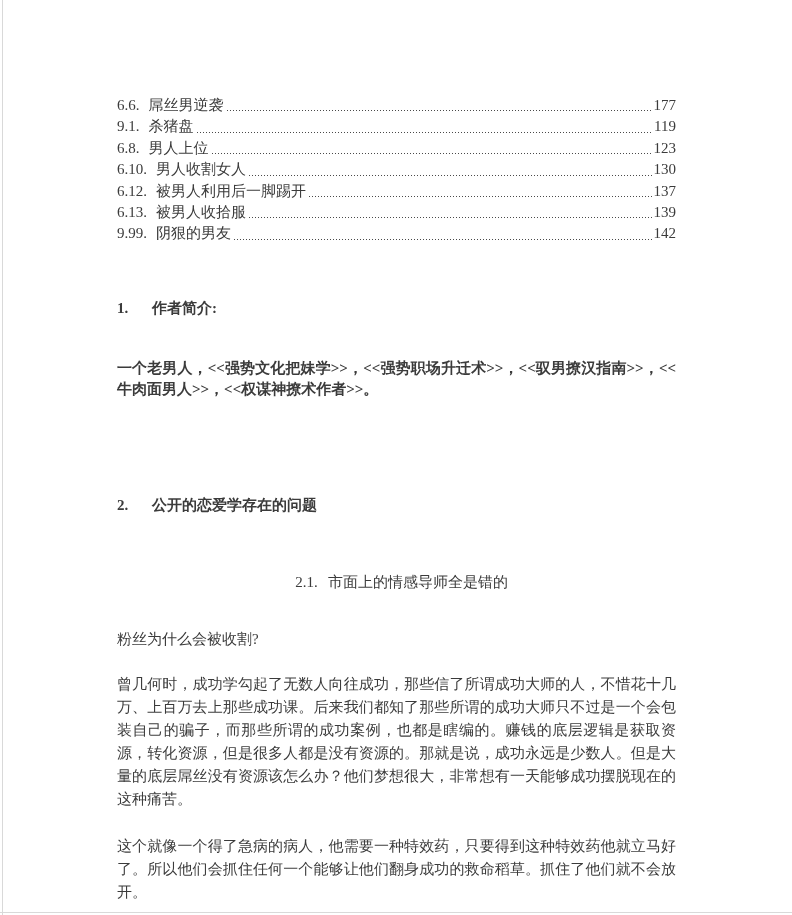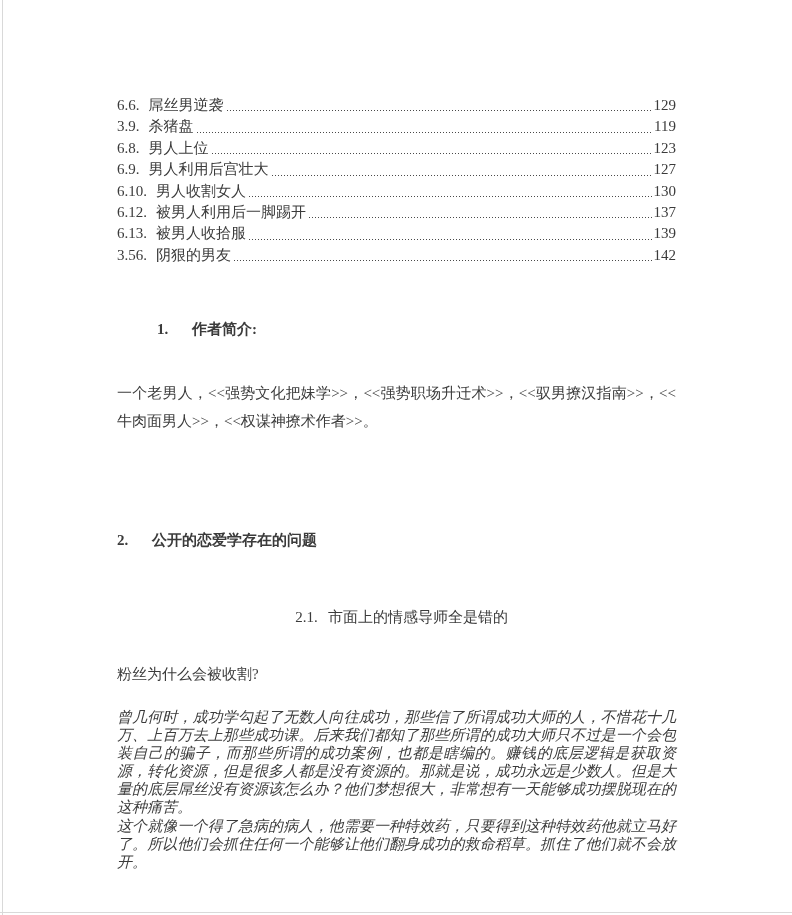--- a/index.html
+++ b/index.html
@@ -44,101 +44,94 @@
       #4a4a4a 0, #4a4a4a 1px, transparent 1px, transparent 3px);
   }
   
   .sec-h {
     margin: 0; padding: 0;
     font-size: 15px; font-weight: bold;
     line-height: 16px;
   }
   .sec-num { display: inline-block; width: 35px; font-weight: inherit; }
   .sub-num { display: inline-block; width: 43px; }
-  #h-author { margin-top: 55px; margin-left: 40px; }
+  #h-author { margin-top: 55px; }
   .bio {
     margin: 42px 0 0 0;
-    font-weight: normal;
-    line-height: 28px;
+    font-weight: bold;
+    line-height: 21px;
     text-align: justify;
     text-justify: inter-character;
     word-break: break-all;
   }
   #h-sec2 { margin-top: 97px; }
   .sub-h {
     margin: 61px 0 0 0;
     font-size: 15px; font-weight: normal;
     line-height: 16px;
     text-align: center;
   }
   .question { margin: 39px 0 0 0; line-height: 21px; }
   .para {
-    line-height: 18px;
+    line-height: 23px;
     text-align: justify;
     text-justify: inter-character;
     word-break: break-all;
     margin: 0;
-    font-style: italic;
   }
   #para-1 { margin-top: 23px; }
-  #para-2 { margin-top: 1px; }
+  #para-2 { margin-top: 24px; }
 </style>
 </head>
 <body>
 
 <div class="page-edge-left"></div>
 <div class="page-edge-bottom"></div>
 
 <div class="content">
 
   <nav class="toc">
     <div class="toc-row">
       <span class="toc-num">6.6.</span>
       <span class="toc-title">屌丝男逆袭</span>
       <span class="toc-dots"></span>
-      <span class="toc-page">129</span>
+      <span class="toc-page">177</span>
     </div>
     <div class="toc-row">
-      <span class="toc-num">3.9.</span>
+      <span class="toc-num">9.1.</span>
       <span class="toc-title">杀猪盘</span>
       <span class="toc-dots"></span>
       <span class="toc-page">119</span>
     </div>
     <div class="toc-row">
       <span class="toc-num">6.8.</span>
       <span class="toc-title">男人上位</span>
       <span class="toc-dots"></span>
       <span class="toc-page">123</span>
-    </div>
-    <div class="toc-row">
-      <span class="toc-num">6.9.</span>
-      <span class="toc-title">男人利用后宫壮大</span>
-      <span class="toc-dots"></span>
-      <span class="toc-page">127</span>
     </div>
     <div class="toc-row">
       <span class="toc-num">6.10.</span>
       <span class="toc-title">男人收割女人</span>
       <span class="toc-dots"></span>
       <span class="toc-page">130</span>
     </div>
     <div class="toc-row">
       <span class="toc-num">6.12.</span>
       <span class="toc-title">被男人利用后一脚踢开</span>
       <span class="toc-dots"></span>
       <span class="toc-page">137</span>
     </div>
     <div class="toc-row">
       <span class="toc-num">6.13.</span>
       <span class="toc-title">被男人收拾服</span>
       <span class="toc-dots"></span>
       <span class="toc-page">139</span>
     </div>
     <div class="toc-row">
-      <span class="toc-num">3.56.</span>
+      <span class="toc-num">9.99.</span>
       <span class="toc-title">阴狠的男友</span>
       <span class="toc-dots"></span>
       <span class="toc-page">142</span>
     </div>
   </nav>
 
   <h2 class="sec-h" id="h-author"><span class="sec-num">1.</span><span>作者简介:</span></h2>
 
   <p class="bio">一个老男人，&lt;&lt;强势文化把妹学&gt;&gt;，&lt;&lt;强势职场升迁术&gt;&gt;，&lt;&lt;驭男撩汉指南&gt;&gt;，&lt;&lt;牛肉面男人&gt;&gt;，&lt;&lt;权谋神撩术作者&gt;&gt;。</p>
 

